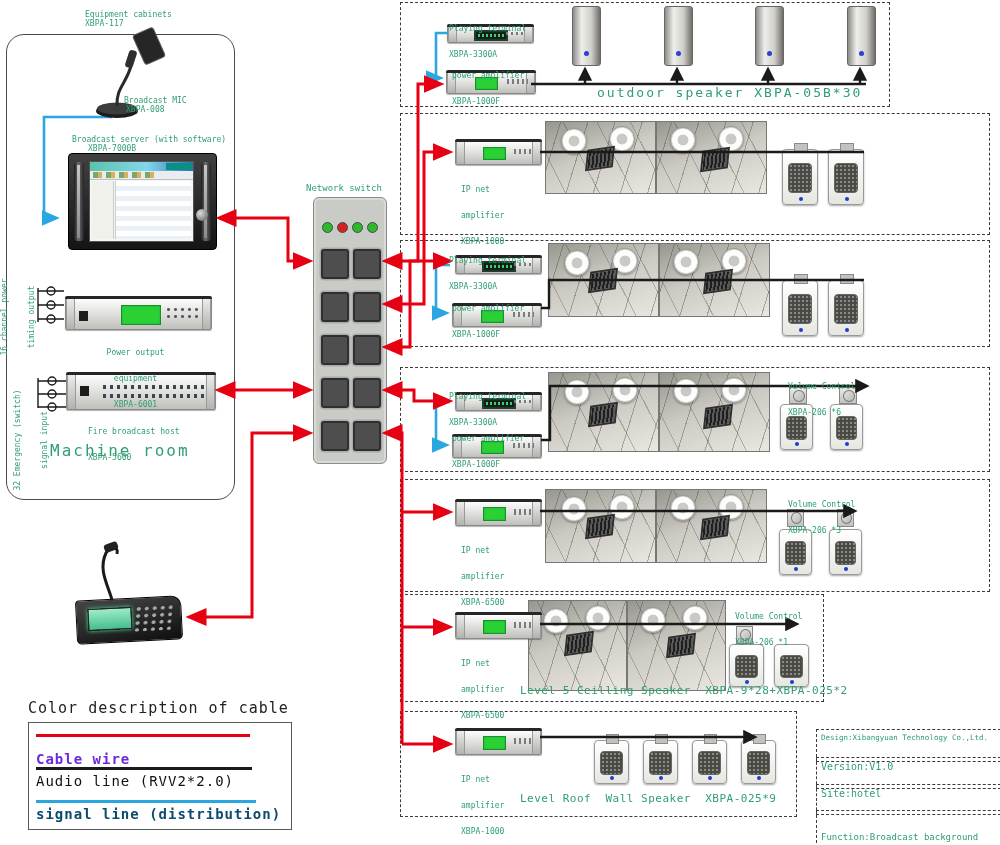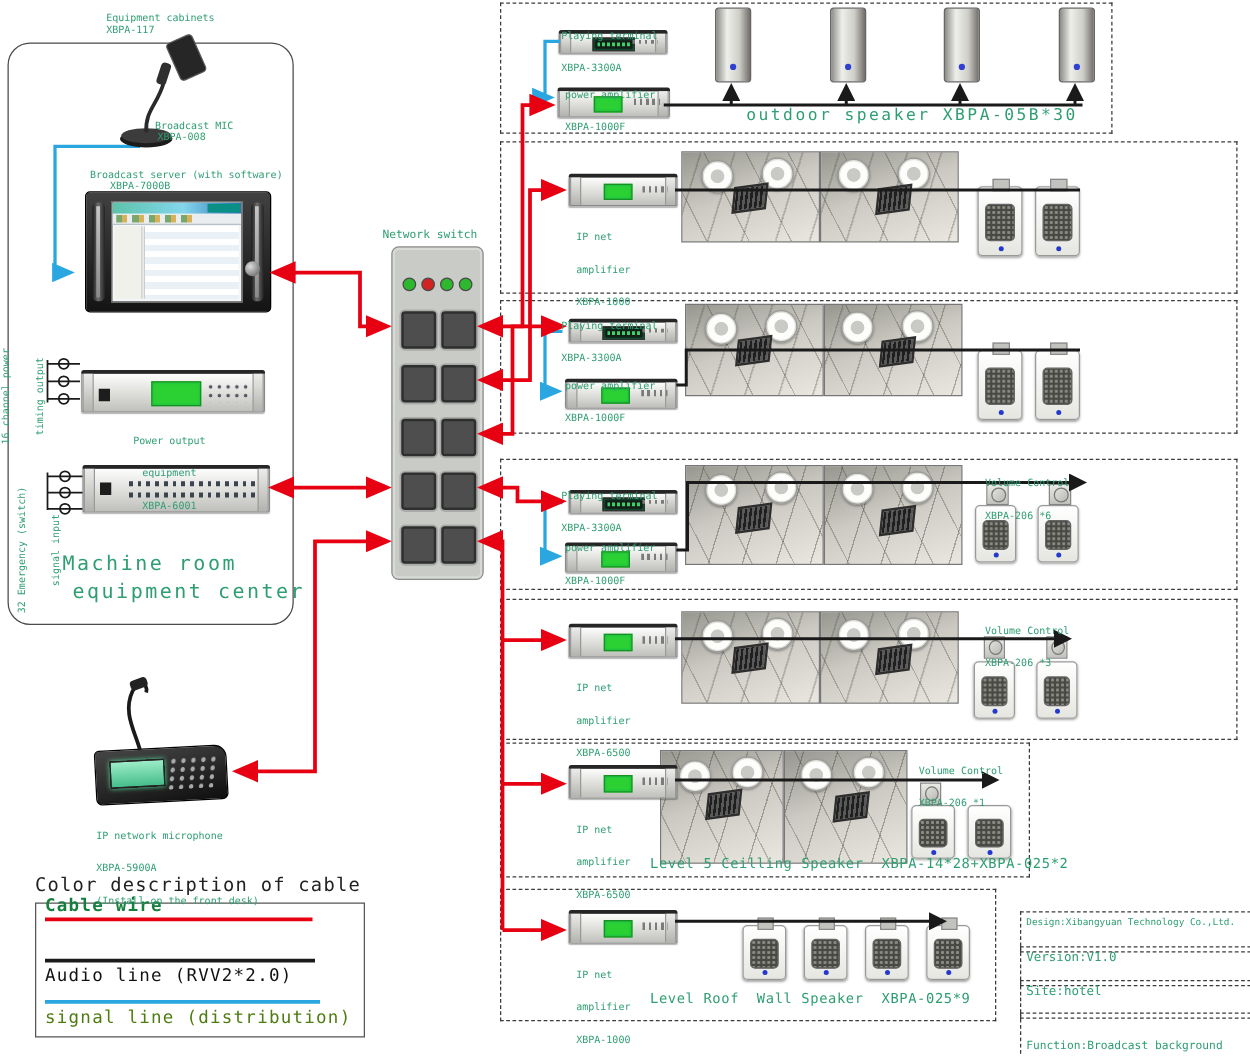--- a/index.html
+++ b/index.html
@@ -146,27 +146,30 @@
     <div>timing output</div>
   </div>
 
   <div class="rack" style="left:66px;top:374px;width:148px;height:34px">
     <i class="ear l"></i>
     <i class="ear r"></i>
     <i class="btnsq" style="top:32%"></i>
     <i class="dotrow" style="left:24%;right:7%;top:30%"></i>
     <i class="dotrow" style="left:24%;right:7%;top:56%"></i>
   </div>
+  <div class="lbl" style="left:88px;top:410px">
+    <div>Fire broadcast host</div>
+    <div>XBPA-5600</div>
+  </div>
   <div class="vlabel" style="left:-24px;top:404px;width:110px">
     <div>32 Emergency (switch)</div>
     <div>signal input</div>
   </div>
 
   <div class="title" style="left:50px;top:441px">Machine room</div>
-  <div class="title" style="left:58px;top:463px">equipment center</div>
 
   <div class="lbl" style="left:306px;top:184px;font-size:9px">Network switch</div>
   <div class="switch" style="left:313px;top:197px;width:72px;height:265px">
     <i class="led" style="left:8px;top:24px;background:#2db82d"></i>
     <i class="led" style="left:23px;top:24px;background:#d22222"></i>
     <i class="led" style="left:38px;top:24px;background:#2db82d"></i>
     <i class="led" style="left:53px;top:24px;background:#2db82d"></i>
     <i class="port" style="left:7px;top:51px"></i>
     <i class="port" style="left:39px;top:51px"></i>
     <i class="port" style="left:7px;top:94px"></i>
@@ -176,25 +179,20 @@
     <i class="port" style="left:7px;top:180px"></i>
     <i class="port" style="left:39px;top:180px"></i>
     <i class="port" style="left:7px;top:223px"></i>
     <i class="port" style="left:39px;top:223px"></i>
   </div>
 
   <div class="deskmic" style="left:76px;top:598px;width:104px;height:42px">
     <i class="dscreen"></i>
     <i class="dkeys"></i>
   </div>
-  <div class="lbl" style="left:77px;top:647px">
-    <div>IP network microphone</div>
-    <div>XBPA-5900A</div>
-    <div>(Install on the front desk)</div>
-  </div>
 
   <div class="lbl" style="left:449px;top:7px">
     <div>Playing terminal</div>
     <div>XBPA-3300A</div>
   </div>
   <div class="rack" style="left:447px;top:26px;width:85px;height:15px">
     <i class="ear l"></i>
       <i class="ear r"></i>
     <i class="lcd dark"></i>
     <i class="btns"></i>
@@ -370,21 +368,21 @@
     <i class="cs" style="left:56%;top:5%"></i>
     <i class="grille" style="left:40%;top:38%"></i>
   </div>
   <div class="lbl" style="left:735px;top:595px">
     <div>Volume Control</div>
     <div>XBPA-206 *1</div>
   </div>
   <div class="vk" style="left:736px;top:626px;width:15px;height:16px"></div>
   <div class="ws" style="left:729px;top:644px;width:33px;height:41px"></div>
   <div class="ws" style="left:774px;top:644px;width:33px;height:41px"></div>
-  <div class="cap" style="left:520px;top:684px">Level 5 Ceilling Speaker  XBPA-14*28+XBPA-025*2</div>
+  <div class="cap" style="left:520px;top:684px">Level 5 Ceilling Speaker  XBPA-9*28+XBPA-025*2</div>
 
   <div class="rack" style="left:455px;top:730px;width:85px;height:23px">
     <i class="ear l"></i>
       <i class="ear r"></i>
     <i class="lcd"></i>
     <i class="btns"></i>
   </div>
   <div class="lbl" style="left:461px;top:758px">
     <div>IP net</div>
     <div>amplifier</div>
@@ -400,25 +398,25 @@
       <i class="tab"></i>
     </div>
   <div class="ws" style="left:741px;top:740px;width:33px;height:42px">
       <i class="tab"></i>
     </div>
   <div class="cap" style="left:520px;top:792px">Level Roof  Wall Speaker  XBPA-025*9</div>
 
   <div class="abs" style="left:28px;top:699px;font-size:15px;letter-spacing:1px;color:#222;z-index:6;white-space:pre">Color description of cable</div>
   <div class="legendbox" style="left:28px;top:722px;width:262px;height:106px"></div>
   <div class="legend-line" style="left:36px;top:734px;width:214px;background:#e60012"></div>
-  <div class="legend-text" style="left:36px;top:717px;color:#15803d">Cable wire</div>
+  <div class="legend-text" style="left:36px;top:751px;color:#6d28d9">Cable wire</div>
   <div class="legend-line" style="left:36px;top:767px;width:216px;background:#1a1a1a"></div>
   <div class="legend-text" style="left:36px;top:773px;color:#111;font-weight:normal">Audio line (RVV2*2.0)</div>
   <div class="legend-line" style="left:36px;top:800px;width:220px;background:#2aa7e0"></div>
-  <div class="legend-text" style="left:36px;top:806px;color:#4d7c0f;font-weight:normal">signal line (distribution)</div>
+  <div class="legend-text" style="left:36px;top:806px;color:#0c4a6e;font-weight:bold">signal line (distribution)</div>
 
   <div class="inforow" style="left:816px;top:729px;width:180px;height:25px;font-size:7.5px">Design:Xibangyuan Technology Co.,Ltd.</div>
   <div class="inforow" style="left:816px;top:757px;width:180px;height:24px;font-size:10px">Version:V1.0</div>
   <div class="inforow" style="left:816px;top:784px;width:180px;height:23px;font-size:10px">Site:hotel</div>
   <div class="inforow" style="left:816px;top:810px;width:180px;height:40px;font-size:9px;line-height:9.5px">
     <div>Function:Broadcast background</div>
     
     
     
   </div>

